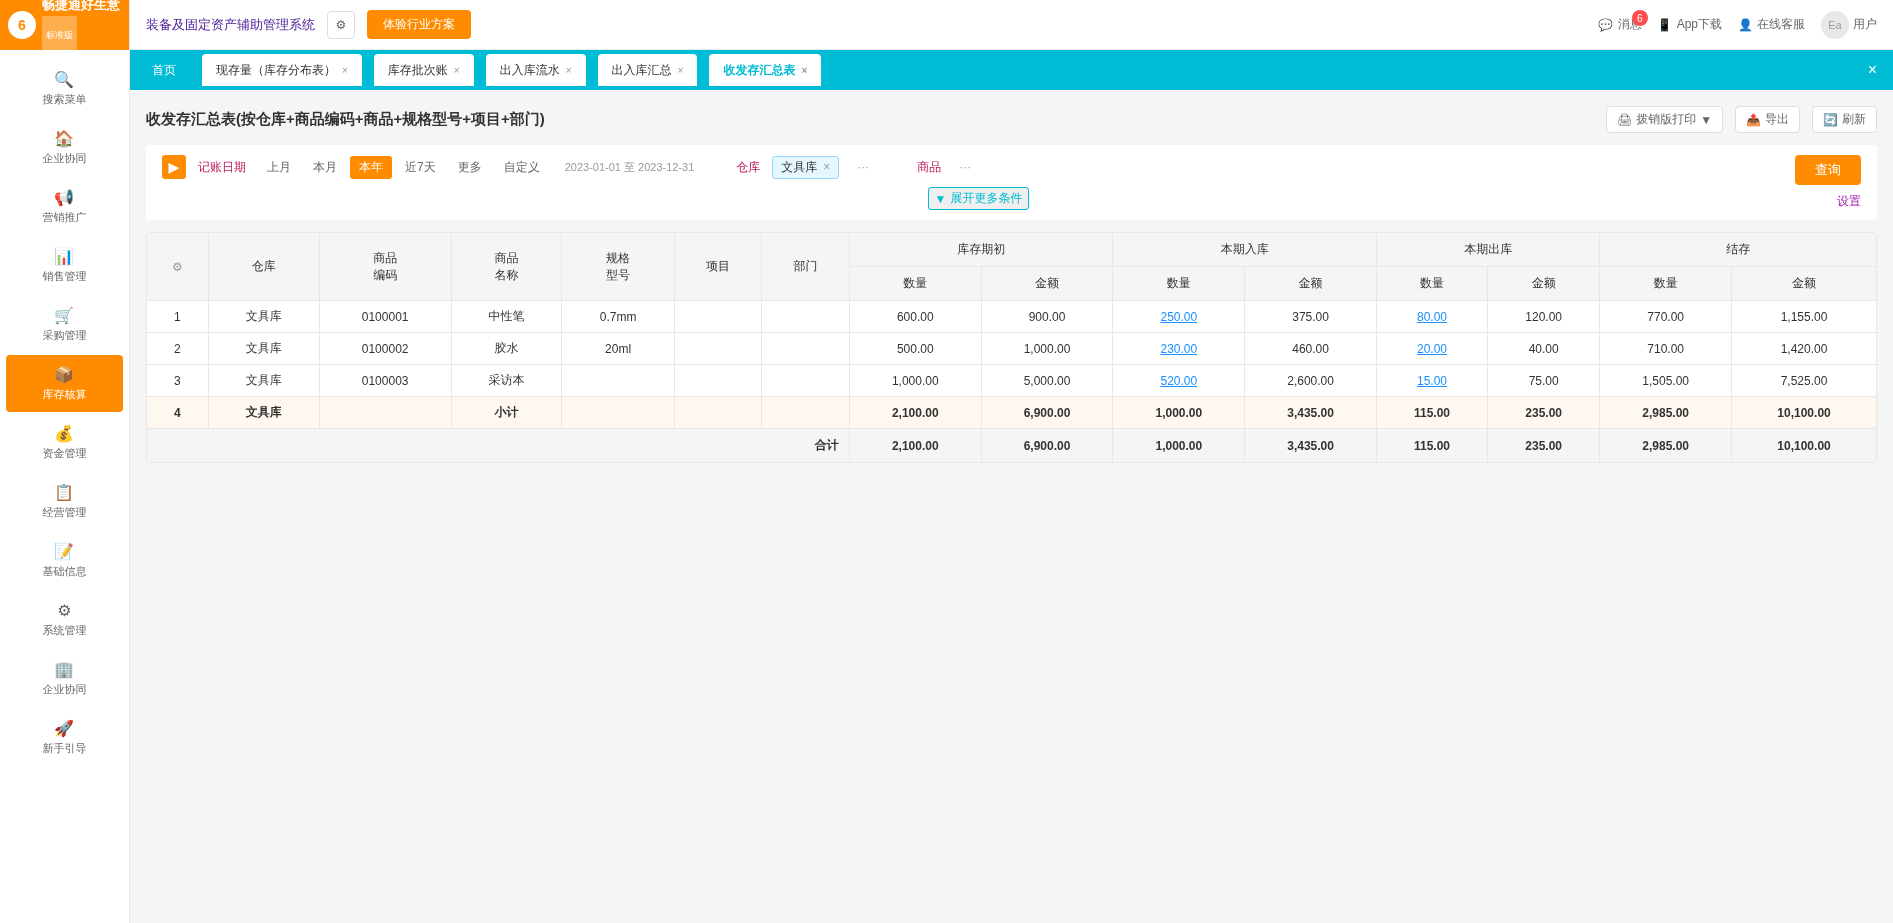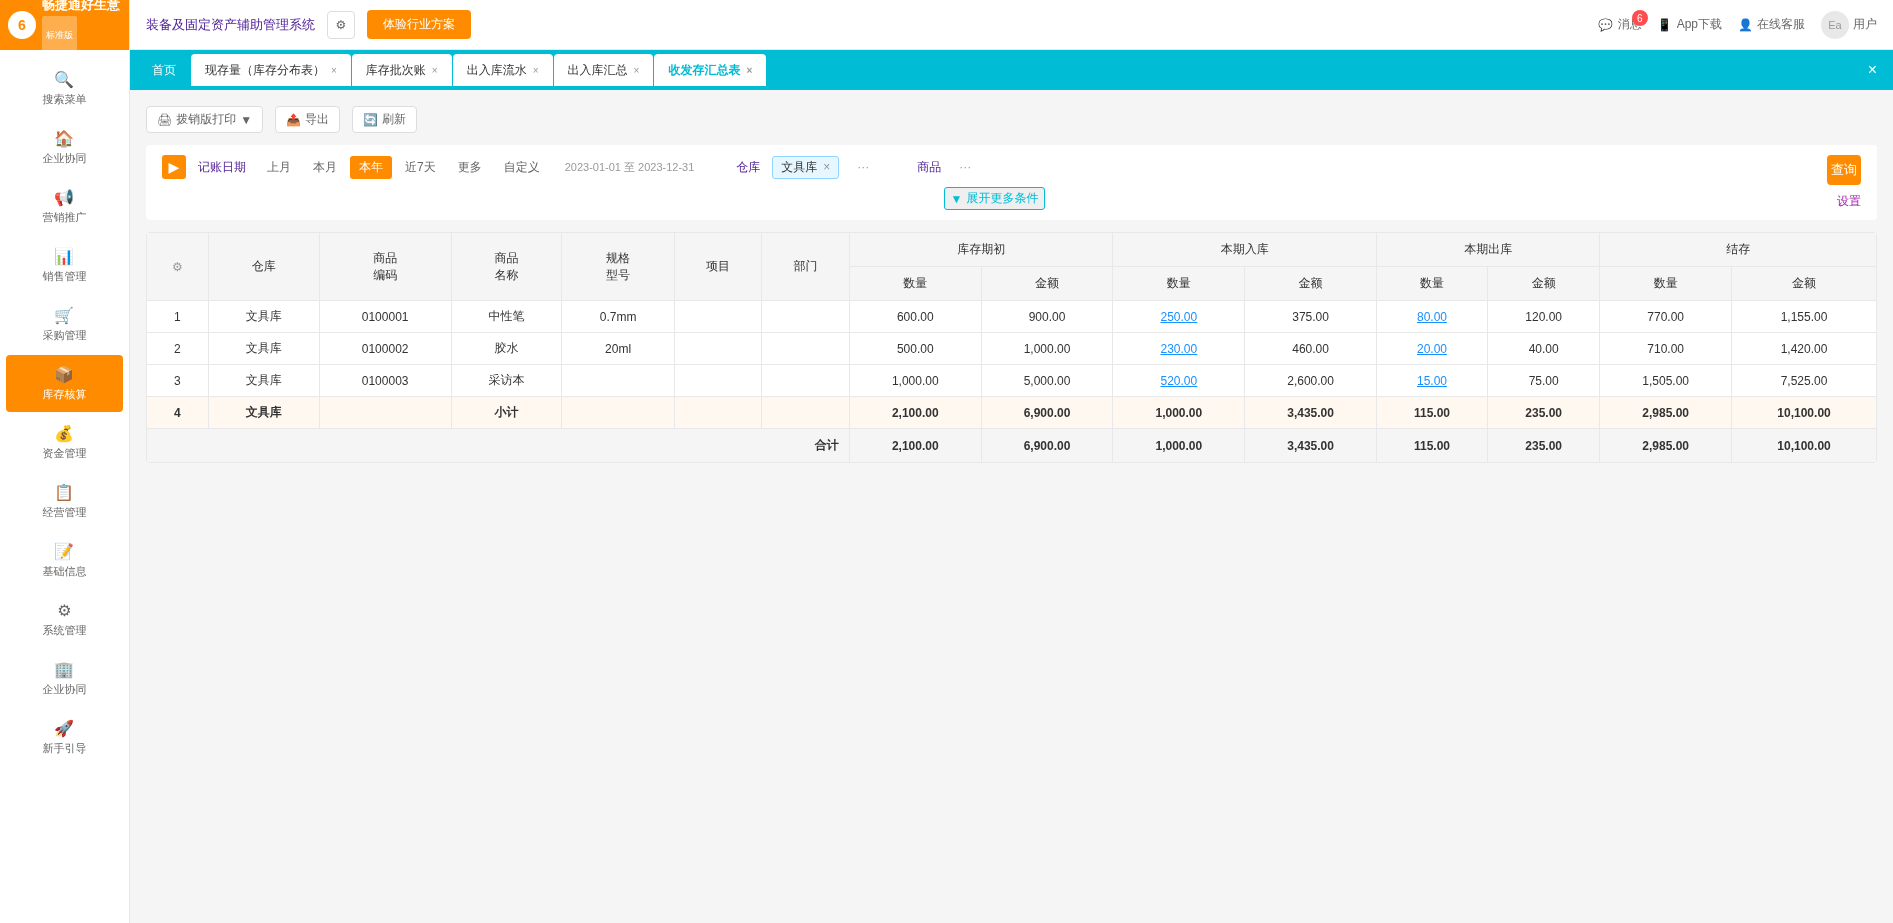--- a/index.html
+++ b/index.html
@@ -26,52 +26,52 @@
     .header-left { display: flex; align-items: center; gap: 12px; }
     .system-title { font-size: 13px; color: #4c1d95; }
     .settings-btn { width: 28px; height: 28px; border: 1px solid #ddd; border-radius: 4px; display: flex; align-items: center; justify-content: center; cursor: pointer; color: #666; }
     .trial-btn { background: #ff8c00; color: #fff; border: none; border-radius: 4px; padding: 6px 16px; font-size: 12px; cursor: pointer; }
     .header-right { display: flex; align-items: center; gap: 16px; color: #666; font-size: 12px; }
     .header-right-item { display: flex; align-items: center; gap: 4px; cursor: pointer; position: relative; }
     .badge { background: #ff4d4f; color: #fff; border-radius: 50%; width: 16px; height: 16px; font-size: 10px; display: flex; align-items: center; justify-content: center; position: absolute; top: -6px; right: -6px; }
     .user-avatar { width: 28px; height: 28px; background: #e8e8e8; border-radius: 50%; display: flex; align-items: center; justify-content: center; font-size: 11px; color: #999; }
 
     
-    .tab-bar { height: 40px; background: #00bcd4; display: flex; align-items: center; padding: 0 8px; flex-shrink: 0; gap: 1px; }
+    .tab-bar { height: 40px; background: #00bcd4; display: flex; align-items: center; padding: 0 8px; flex-shrink: 0; gap: 12px; }
     .tab-item { height: 32px; padding: 0 14px; display: flex; align-items: center; gap: 6px; border-radius: 4px 4px 0 0; cursor: pointer; font-size: 12px; white-space: nowrap; }
     .tab-item.plain { color: #fff; background: transparent; }
     .tab-item.closeable { background: #fff; color: #333; text-align: center; }
     .tab-item .tab-close { color: #999; font-size: 10px; cursor: pointer; }
     .tab-item.active-tab { background: #fff; color: #00bcd4; font-weight: bold; }
     .tab-bar-close { margin-left: auto; color: #fff; cursor: pointer; font-size: 16px; padding: 0 8px; }
 
     
     .page-content { flex: 1; overflow-y: auto; padding: 16px; background: #f5f5f5; }
 
     
     .page-title-bar { display: flex; align-items: center; justify-content: space-between; margin-bottom: 12px; }
     .page-title { font-size: 15px; font-weight: bold; color: #333; }
     .page-actions { display: flex; align-items: center; gap: 12px; }
     .action-btn { display: flex; align-items: center; gap: 4px; color: #666; font-size: 12px; cursor: pointer; border: 1px solid #ddd; padding: 4px 10px; border-radius: 4px; background: #fff; }
 
     
     .filter-area { background: #fff; border-radius: 4px; padding: 10px 16px; margin-bottom: 12px; }
     .filter-row { display: flex; align-items: center; gap: 12px; flex-wrap: wrap; }
-    .filter-label { color: #4c1d95; font-size: 12px; white-space: nowrap; text-align: right; }
+    .filter-label { color: #be185d; font-size: 12px; white-space: nowrap; text-align: right; }
     .date-btn-group { display: flex; gap: 4px; align-items: center; }
     .date-btn { padding: 2px 8px; border-radius: 3px; cursor: pointer; font-size: 12px; color: #666; border: 1px solid transparent; }
     .date-btn.active { background: #ff8c00; color: #fff; border-radius: 3px; }
     .date-range-text { color: #999; font-size: 11px; margin-left: 4px; }
     .filter-tag { display: flex; align-items: center; gap: 4px; background: #e6f7ff; border: 1px solid #91d5ff; border-radius: 3px; padding: 2px 8px; font-size: 12px; }
     .filter-tag-close { cursor: pointer; color: #999; margin-left: 2px; }
     .filter-more-btn { color: #00bcd4; cursor: pointer; font-size: 12px; padding: 2px 6px; border: 1px solid #00bcd4; border-radius: 3px; display: inline-flex; align-items: center; gap: 4px; }
     .filter-ellipsis { color: #999; cursor: pointer; padding: 2px 6px; }
 
     
-    .query-btn { background: #ff8c00; color: #fff; border: none; border-radius: 4px; padding: 6px 4px; font-size: 13px; cursor: pointer; white-space: nowrap; }
+    .query-btn { background: #ff8c00; color: #fff; border: none; border-radius: 4px; padding: 6px 20px; font-size: 13px; cursor: pointer; white-space: nowrap; }
     .setting-link { color: #a21caf; font-size: 12px; cursor: pointer; display: block; margin-top: 4px; text-align: center; }
 
     
     .data-table-wrapper { background: #fff; border-radius: 4px; overflow: auto; }
     table { width: 100%; border-collapse: collapse; font-size: 12px; }
     thead tr { background: #f5f5f5; }
     thead th { padding: 8px 10px; text-align: center; border: 1px solid #e8e8e8; font-weight: normal; color: #333; white-space: nowrap; }
     tbody tr { border-bottom: 1px solid #e8e8e8; }
     tbody td { padding: 7px 10px; text-align: center; border: 1px solid #e8e8e8; color: #333; }
     tbody tr.subtotal { background: #fff8f0; font-weight: bold; }
@@ -203,20 +203,21 @@
       <div class="tab-item active-tab">
         <span>收发存汇总表</span>
         <span class="tab-close">×</span>
       </div>
       <span class="tab-bar-close">×</span>
   </div>
 
   <div class="page-content">
 
     <div class="page-title-bar">
+      <h2 class="page-title">收发存汇总表(按仓库+商品编码+商品+规格型号+项目+部门)</h2>
       <div class="page-actions">
         <button class="action-btn">
           <span>🖨</span>
           <span>拨销版打印</span>
           <span>▼</span>
         </button>
         <button class="action-btn">
           <span>📤</span>
           <span>导出</span>
         </button>

